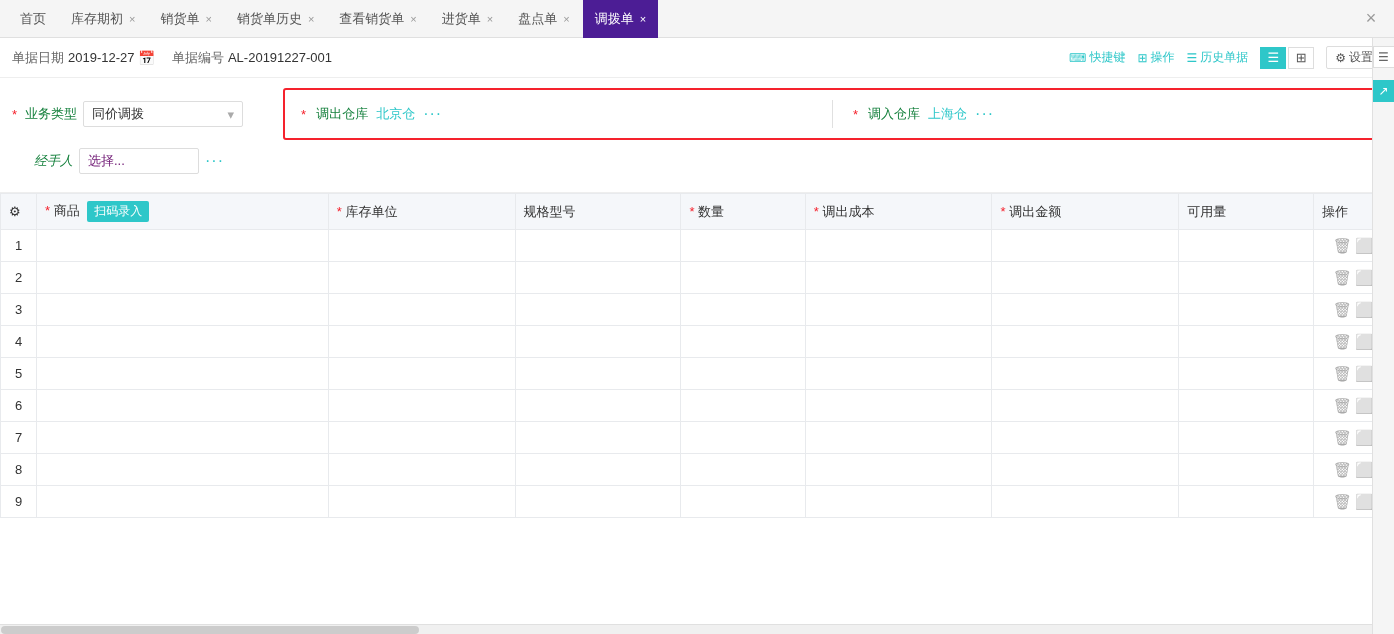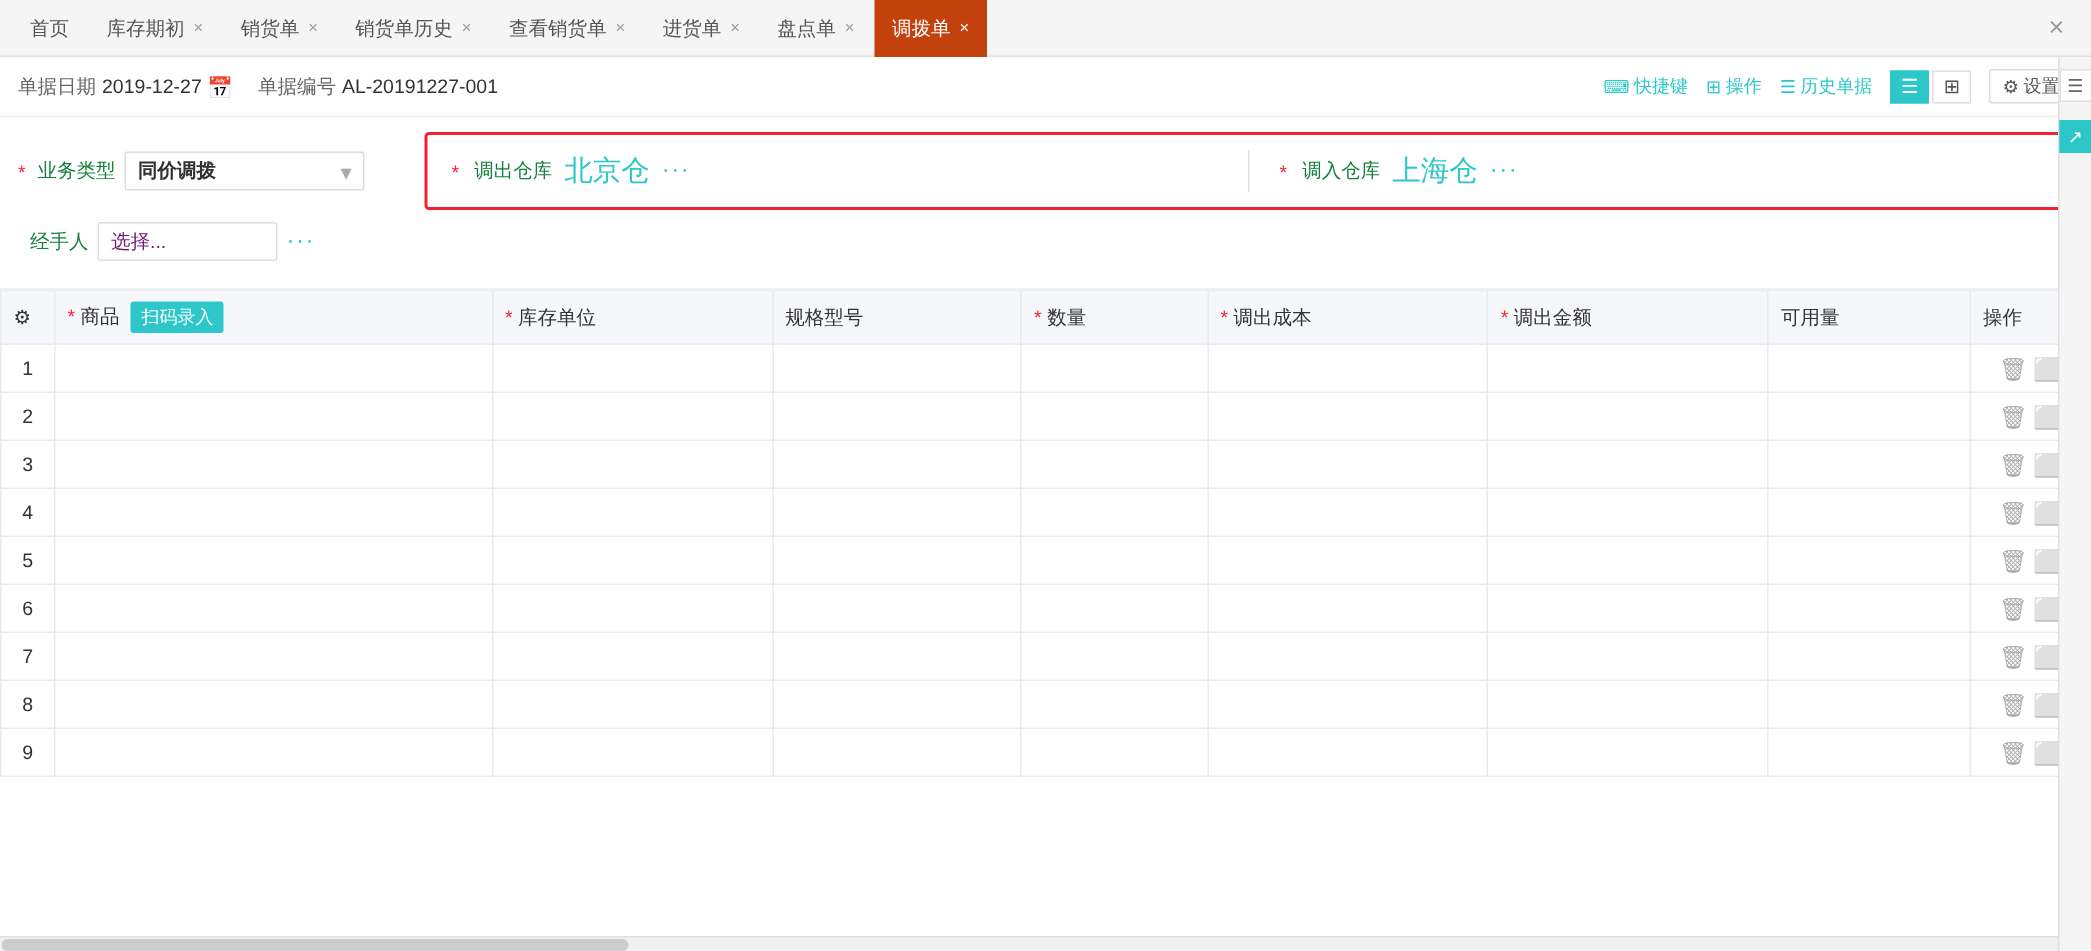--- a/index.html
+++ b/index.html
@@ -60,21 +60,21 @@
 
     
     .form-area {
       padding: 10px 12px;
       border-bottom: 1px solid #eee;
     }
     .form-row { display: flex; align-items: center; gap: 20px; margin-bottom: 8px; }
     .form-field { display: flex; align-items: center; gap: 6px; }
     .required-star { color: #f5222d; margin-right: 2px; }
     .field-label { color: #15803d; font-size: 13px; }
-    .field-value { color: #333; font-size: 19px; }
+    .field-value { color: #333; font-size: 13px; }
     .field-select {
       display: flex; align-items: center; gap: 4px;
       border: 1px solid #ddd; border-radius: 2px;
       padding: 3px 8px; min-width: 120px; background: #fff; cursor: pointer;
     }
     .field-select .arrow { color: #aaa; margin-left: auto; }
     .field-more { color: #2ec7c9; cursor: pointer; font-size: 16px; letter-spacing: 1px; }
 
     
     .warehouse-panel {
@@ -159,21 +159,21 @@
     <span class="close-x">×</span>
   </div>
   <div class="tab">
     <span>进货单</span>
     <span class="close-x">×</span>
   </div>
   <div class="tab">
     <span>盘点单</span>
     <span class="close-x">×</span>
   </div>
-  <div class="tab active" style="background:#c2410c;color:#fff;border:none;">
+  <div class="tab active" style="background:#4c1d95;color:#fff;border:none;">
     <span>调拨单</span>
     <span class="close-x" style="color:#fff;">×</span>
   </div>
   <div class="close-btn">×</div>
 </div>
 
 <div class="main-content">
 
   <div class="toolbar">
     <div class="toolbar-item">
@@ -208,21 +208,21 @@
       </button>
     </div>
   </div>
 
   <div class="form-area">
     <div class="form-row">
 
       <div class="form-field">
         <span class="required-star">*</span>
         <span class="field-label">业务类型</span>
-        <div class="field-select" style="min-width:160px;font-weight:bold;">
+        <div class="field-select" style="min-width:160px;">
           <span>同价调拨</span>
           <span class="arrow">▾</span>
         </div>
       </div>
 
       <div class="warehouse-panel">
         <div class="warehouse-group">
           <span class="required-star">*</span>
           <span class="field-label">调出仓库</span>
           <span class="field-value" style="color:#2ec7c9;">北京仓</span>
@@ -232,21 +232,21 @@
         <div class="warehouse-group">
           <span class="required-star">*</span>
           <span class="field-label">调入仓库</span>
           <span class="field-value" style="color:#2ec7c9;">上海仓</span>
           <span class="field-more">···</span>
         </div>
       </div>
     </div>
     <div class="form-row">
       <div class="form-field">
-        <span class="field-label" style="margin-left:8px;">经手人</span>
+        <span class="field-label" style="margin-left:22px;font-style:italic;">经手人</span>
         <div class="field-select" style="min-width:120px; color:#701a75;">
           <span>选择...</span>
         </div>
         <span class="field-more" style="color:#2ec7c9;">···</span>
       </div>
     </div>
   </div>
 
   <div class="table-container">
     <table class="data-table">

